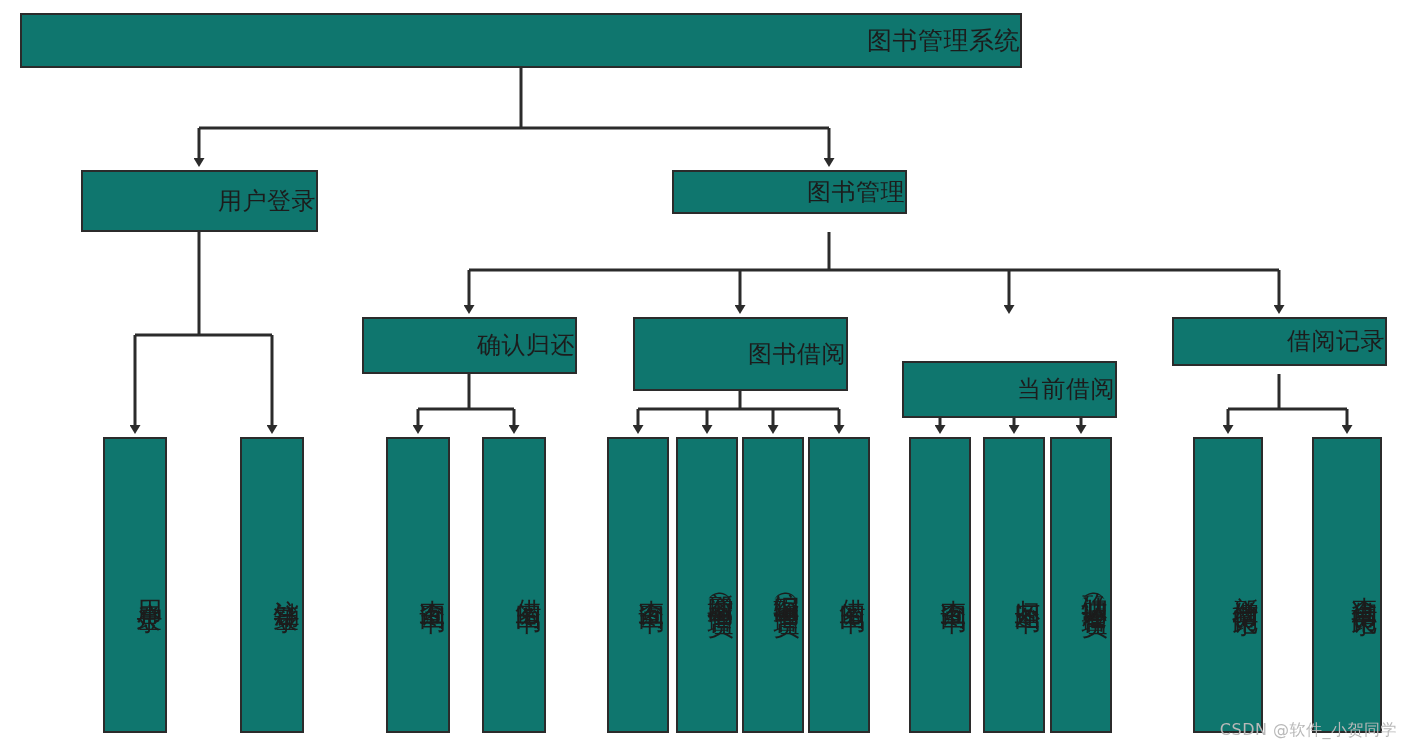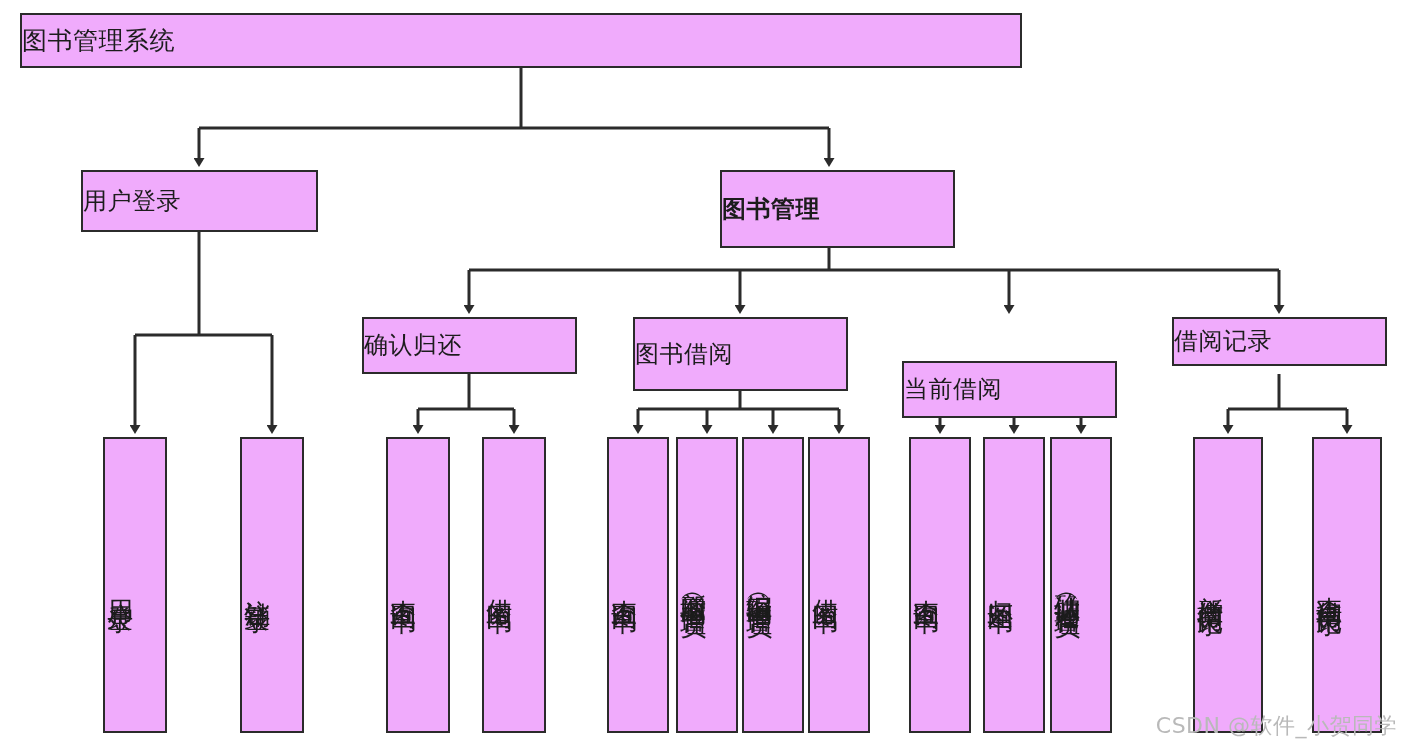--- a/index.html
+++ b/index.html
@@ -25,24 +25,24 @@
     top: 0;
     left: 0;
     width: 1405px;
     height: 747px;
   }
   
   .node-box {
     position: absolute;
     box-sizing: border-box;
     border: 2.5px solid #2b2b2b;
-    background: #f0abfc;
+    background: #0f766e;
     display: flex;
     align-items: center;
-    justify-content: flex-start;
+    justify-content: flex-end;
     overflow: hidden;
   }
   .node-label {
     font-family: "DejaVu Sans", "Liberation Sans", sans-serif;
     color: #1c1c1c;
     line-height: 1.18;
     white-space: nowrap;
     text-align: center;
   }
   .node-box.horizontal .node-label {
@@ -58,21 +58,21 @@
   }
   .node-box.root .node-label {
     font-size: 25px;
   }
   
   #watermark {
     position: absolute;
     right: 8px;
     bottom: 6px;
     font-family: "DejaVu Sans", "Liberation Sans", sans-serif;
-    font-size: 22px;
+    font-size: 16px;
     color: #b9b9b9;
     letter-spacing: 0.5px;
     white-space: nowrap;
     pointer-events: none;
   }
 </style>
 </head>
 <body>
 
 <div id="diagram-root">
@@ -120,21 +120,21 @@
       </g>
   </svg>
 
   <div id="boxes-layer">
       <div class="node-box horizontal root" style="left: 20px; top: 13px; width: 1002px; height: 55px;">
         <span class="node-label">图书管理系统</span>
       </div>
       <div class="node-box horizontal" style="left: 81px; top: 170px; width: 237px; height: 62px;">
         <span class="node-label">用户登录</span>
       </div>
-      <div class="node-box horizontal" style="left: 720px; top: 170px; width: 235px; height: 78px; font-weight: bold;">
+      <div class="node-box horizontal" style="left: 672px; top: 170px; width: 235px; height: 44px;">
         <span class="node-label">图书管理</span>
       </div>
       <div class="node-box horizontal" style="left: 362px; top: 317px; width: 215px; height: 57px;">
         <span class="node-label">确认归还</span>
       </div>
       <div class="node-box horizontal" style="left: 633px; top: 317px; width: 215px; height: 74px;">
         <span class="node-label">图书借阅</span>
       </div>
       <div class="node-box horizontal" style="left: 902px; top: 317px; width: 215px; height: 57px; margin-top: 44px;">
         <span class="node-label">当前借阅</span>

